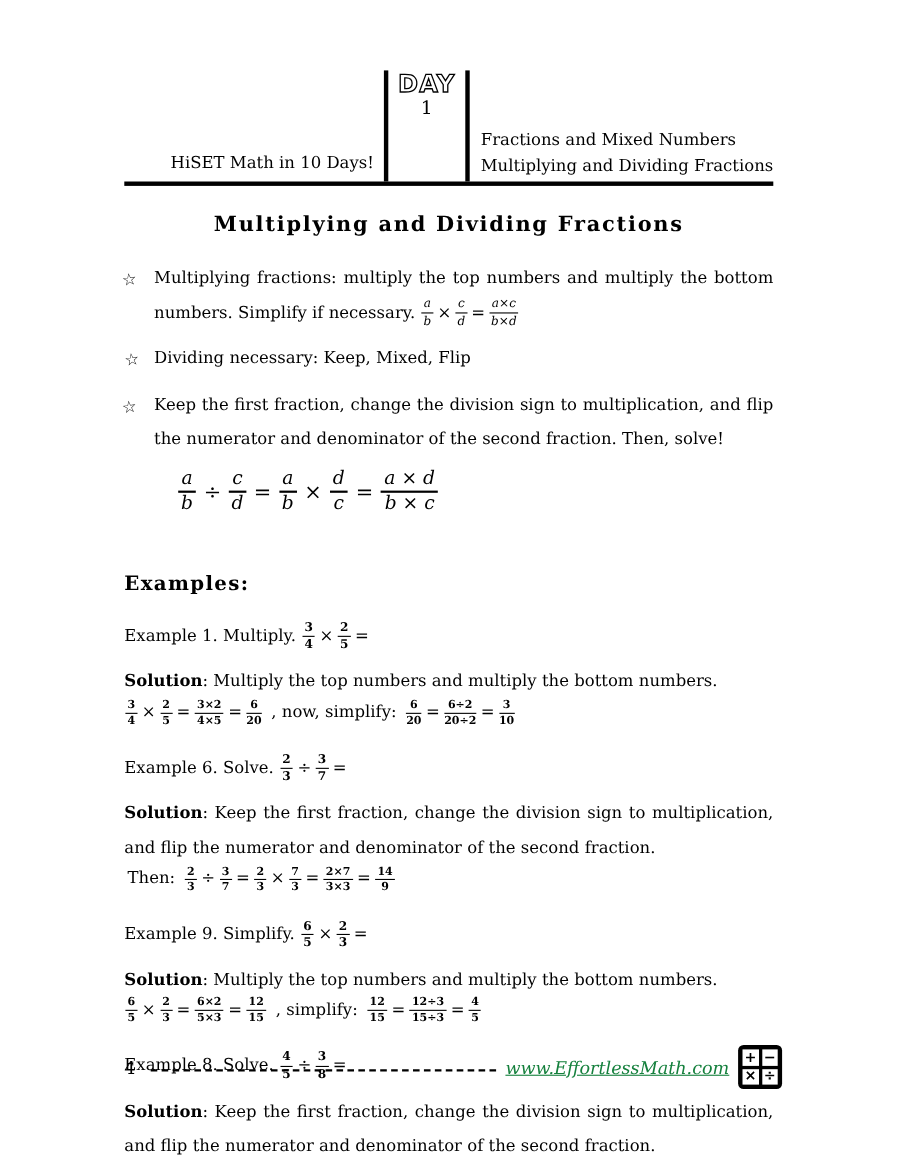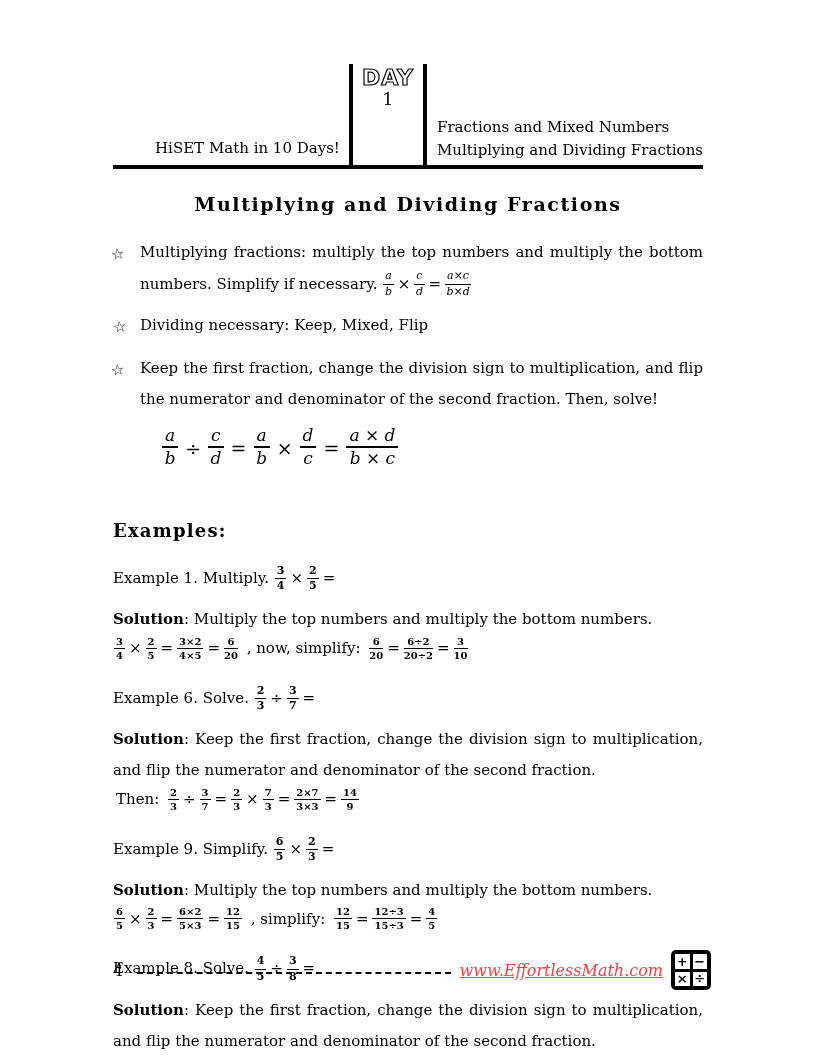--- a/index.html
+++ b/index.html
@@ -66,21 +66,21 @@
   .ex-head { margin-top:24px; font-size:15px; }
   .ex-head .frac { font-size:11px; }
   .sol { margin-top:12px; font-size:15px; line-height:2.1; text-align:justify; }
   .sol-label { font-weight:bold; }
   .work { margin-top:0px; font-size:15px; }
 
   
   .footer { position:absolute; left:113px; right:105px; top:950px; display:flex; align-items:center; }
   .page-num { font-size:16px; padding-right:14px; }
   .dash-line { flex:1; border-bottom:2px dashed #000; height:0; margin:6px 8px 0 0; }
-  .footer-link { font-size:16px; font-style:italic; color:#ef4444; text-decoration:underline; white-space:nowrap; }
+  .footer-link { font-size:16px; font-style:italic; color:#15803d; text-decoration:underline; white-space:nowrap; }
   .logo {
     margin-left:8px; width:40px; height:40px; background:#000; border-radius:5px;
     display:grid; grid-template-columns:1fr 1fr; grid-template-rows:1fr 1fr;
     gap:3px; padding:4px; flex:none;
   }
   .logo-cell {
     background:#fff; display:flex; align-items:center; justify-content:center;
     font-family:"DejaVu Sans", sans-serif; font-weight:900; font-size:13px; line-height:1;
   }
 </style>

